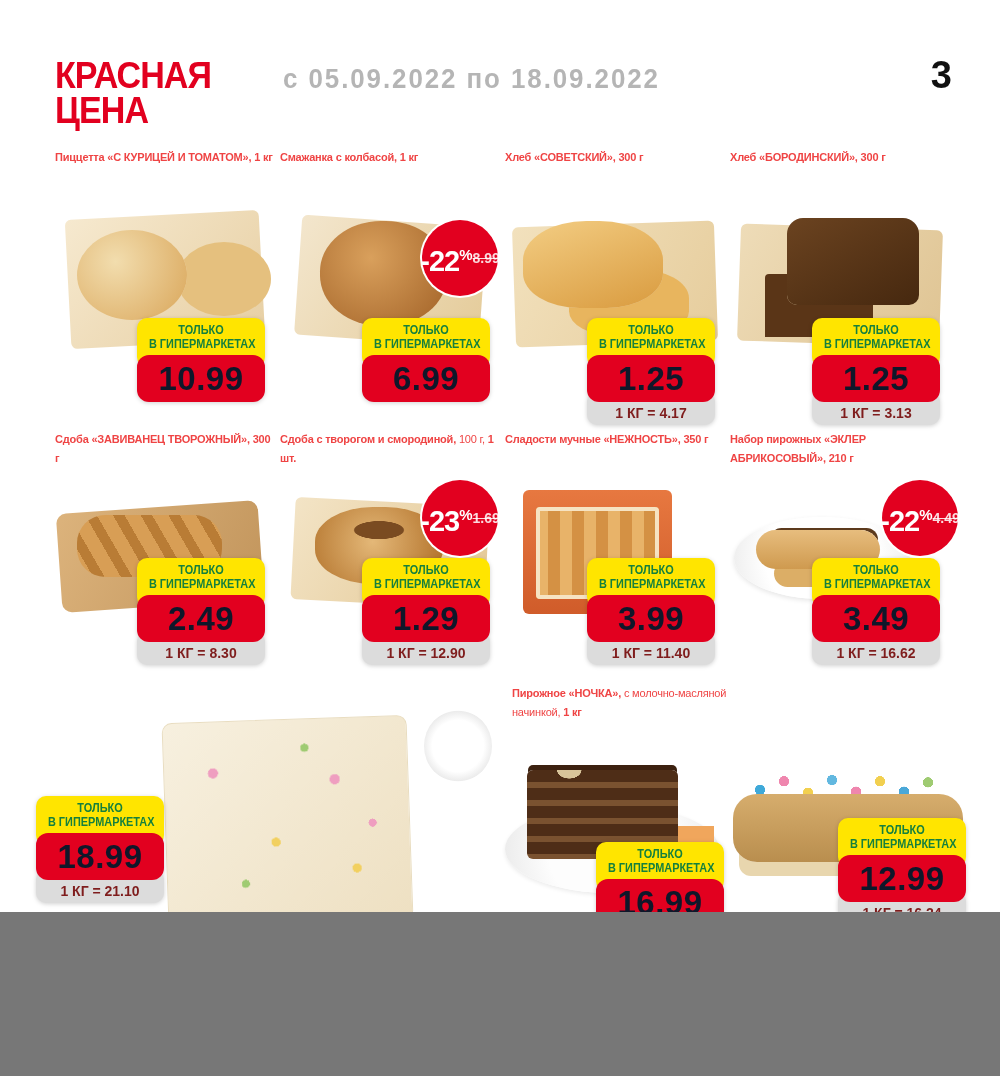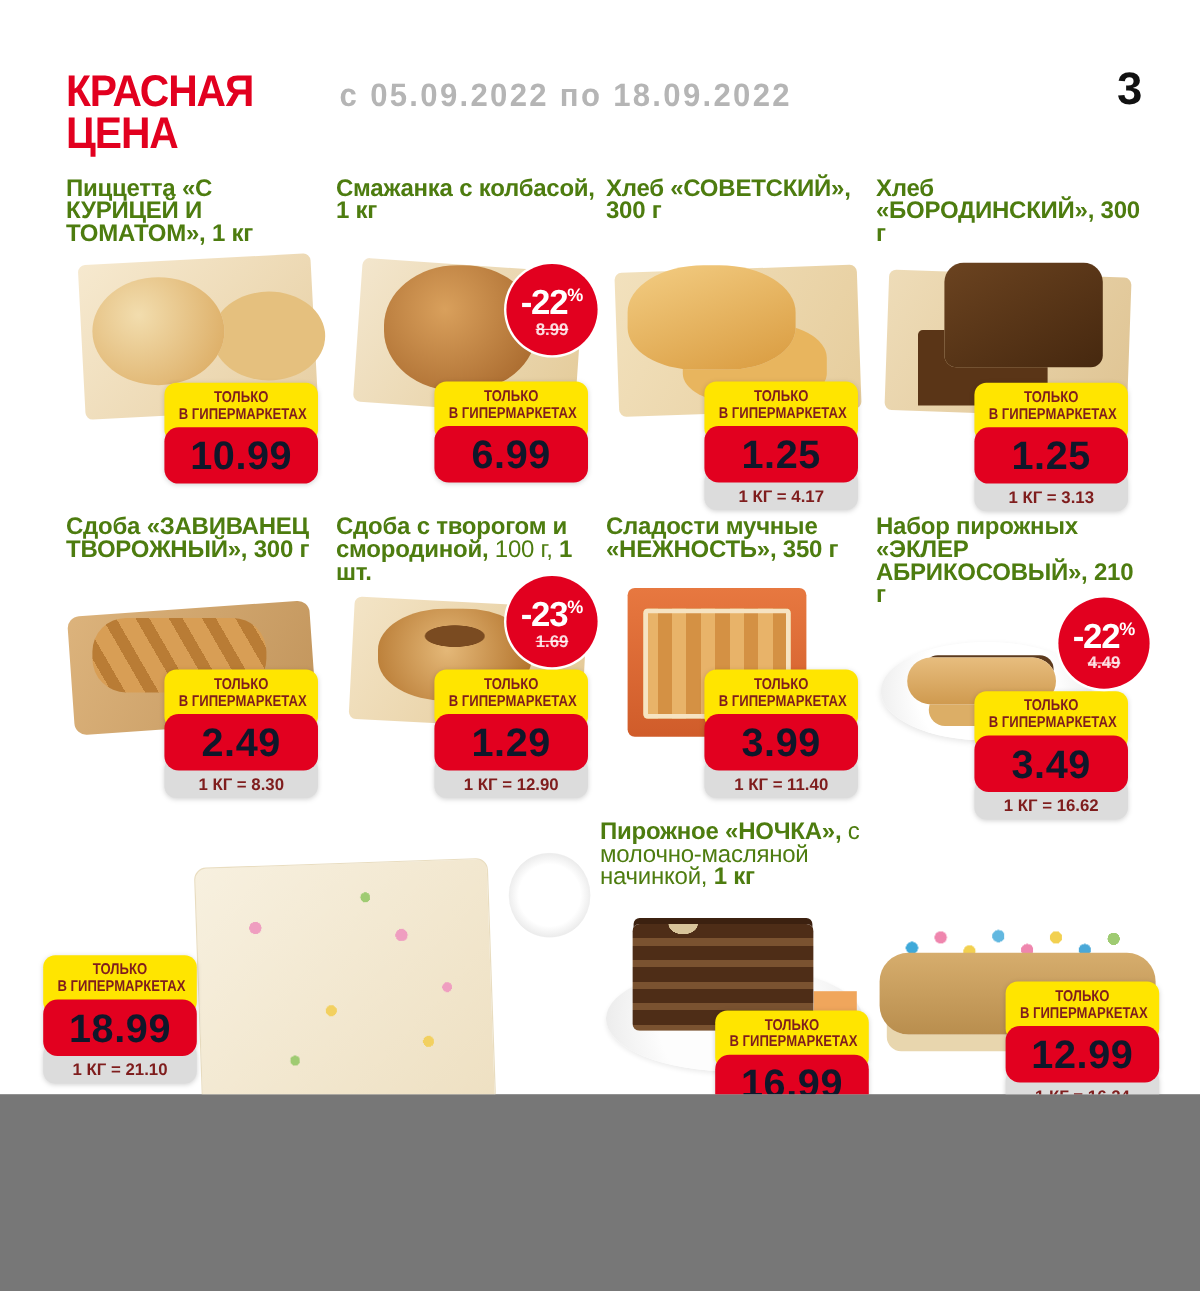--- a/index.html
+++ b/index.html
@@ -21,56 +21,56 @@
         font-size:27px;font-weight:700;letter-spacing:2px;transform:scaleX(.96);transform-origin:left top;}
   .pageno{position:absolute;right:48px;top:54px;color:#111;font-size:38px;font-weight:800;}
 
   
   .grid{position:absolute;left:55px;width:895px;display:grid;grid-template-columns:repeat(4,220px);column-gap:5px;}
   #row1{top:148px;}
   #row2{top:430px;}
   #row3{position:absolute;left:22px;top:684px;width:956px;height:256px;}
 
   .cell{position:relative;}
-  .name{font-size:20px;line-height:19px;color:#4d7c0f;font-weight:700;letter-spacing:-.2px;min-height:56px;}
+  .name{font-size:11px;line-height:19px;color:#ef4444;font-weight:700;letter-spacing:-.2px;min-height:56px;}
   #row2 .name{min-height:58px;}
   .name .nm-r{font-weight:400;}
 
   .photo{position:relative;height:150px;margin-top:2px;}
   #row2 .photo{height:124px;}
   .photo::before,.photo::after{content:"";position:absolute;}
 
   
   .tag{position:relative;width:128px;margin:-38px 10px 0 auto;z-index:3;filter:drop-shadow(0 1px 2px rgba(0,0,0,.18));}
   #row2 .tag{margin-top:-56px;}
-  .tag-top{background:var(--badge-yellow);border-radius:10px;padding:5px 2px 16px;text-align:center;color:#7f1d1d;
+  .tag-top{background:var(--badge-yellow);border-radius:10px;padding:5px 2px 16px;text-align:center;color:#15803d;
            font-size:13px;line-height:14px;font-weight:800;}
   .tag-top div{transform:scaleX(.84);white-space:nowrap;}
   .tag-price{position:relative;z-index:2;background:var(--accent-red);border-radius:12px;margin-top:-12px;height:47px;
              text-align:center;color:#0f172a;font-size:33px;line-height:47px;font-weight:800;letter-spacing:.5px;}
   .tag-unit{position:relative;z-index:1;background:var(--unit-gray-bg);border-radius:10px;margin-top:-11px;
             padding:14px 0 4px;text-align:center;color:#7f1d1d;font-size:14px;font-weight:700;}
 
   
   .disc{position:absolute;z-index:4;width:76px;height:76px;border-radius:50%;background:var(--accent-red);
-        box-shadow:0 0 0 2px #fff;color:#fff;display:flex;flex-direction:column;align-items:center;justify-content:center;
+        box-shadow:0 0 0 2px #fff;color:#fff;display:flex;flex-direction:row;align-items:center;justify-content:center;
         right:2px;top:14px;}
   #row2 .disc{top:-10px;}
   .cell8 .disc{right:-8px;}
   .disc-pct{font-size:29px;font-weight:800;line-height:26px;letter-spacing:-1px;}
   .disc-pct sup{font-size:15px;font-weight:800;letter-spacing:0;}
   .disc-old{font-size:14px;font-weight:700;color:rgba(255,255,255,.85);text-decoration:line-through;line-height:16px;}
 
   
   .cell9{position:absolute;left:0;top:0;width:470px;height:256px;}
   .cell9 .name{width:330px;position:relative;z-index:2;min-height:0;}
   .cell9 .photo{position:absolute;left:90px;top:26px;width:380px;height:226px;margin:0;}
   .cell9 .tag{position:absolute;left:14px;top:112px;margin:0;}
   .cell10{position:absolute;left:478px;top:0;width:228px;height:256px;}
-  .cell10 .name{min-height:0;}
+  .cell10 .name{min-height:0;margin-left:12px;}
   .cell10 .photo{position:absolute;left:0;top:64px;width:228px;height:158px;margin:0;}
   .cell10 .tag{position:absolute;right:4px;top:158px;margin:0;}
   .cell11{position:absolute;left:706px;top:0;width:250px;height:256px;}
   .cell11 .name{min-height:0;}
   .cell11 .photo{position:absolute;left:0;top:48px;width:250px;height:162px;margin:0;}
   .cell11 .tag{position:absolute;right:12px;top:134px;margin:0;}
 
   
   .p1::before{left:6%;top:6%;width:88%;height:86%;background:linear-gradient(135deg,#f6e9cf,#e7cfa3);transform:rotate(-3deg);border-radius:6px;}
   .p1::after{left:10%;top:16%;width:50%;height:60%;border-radius:50%;

